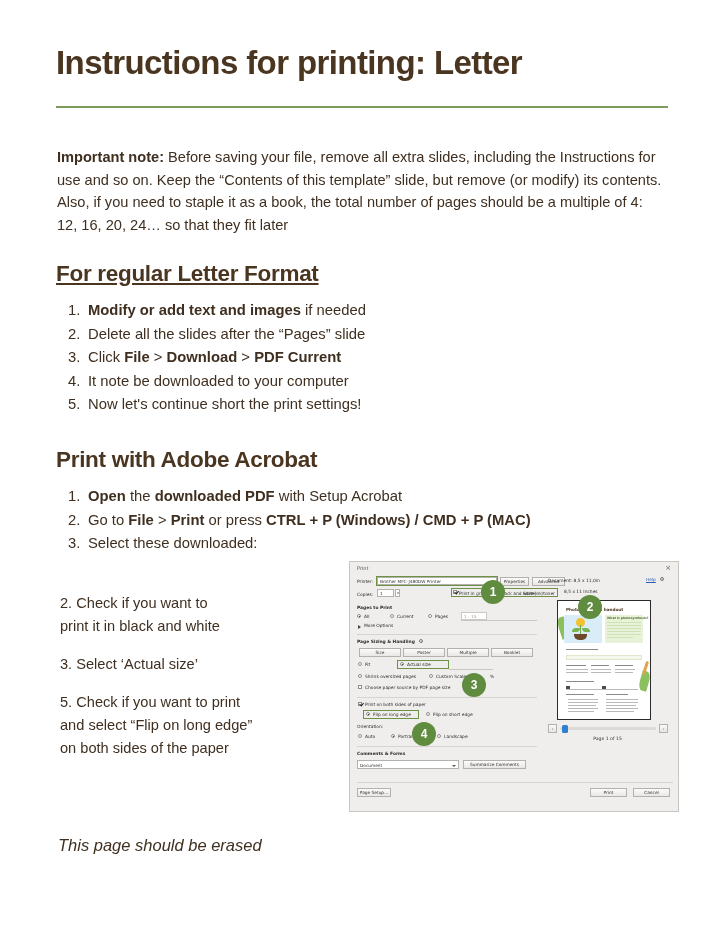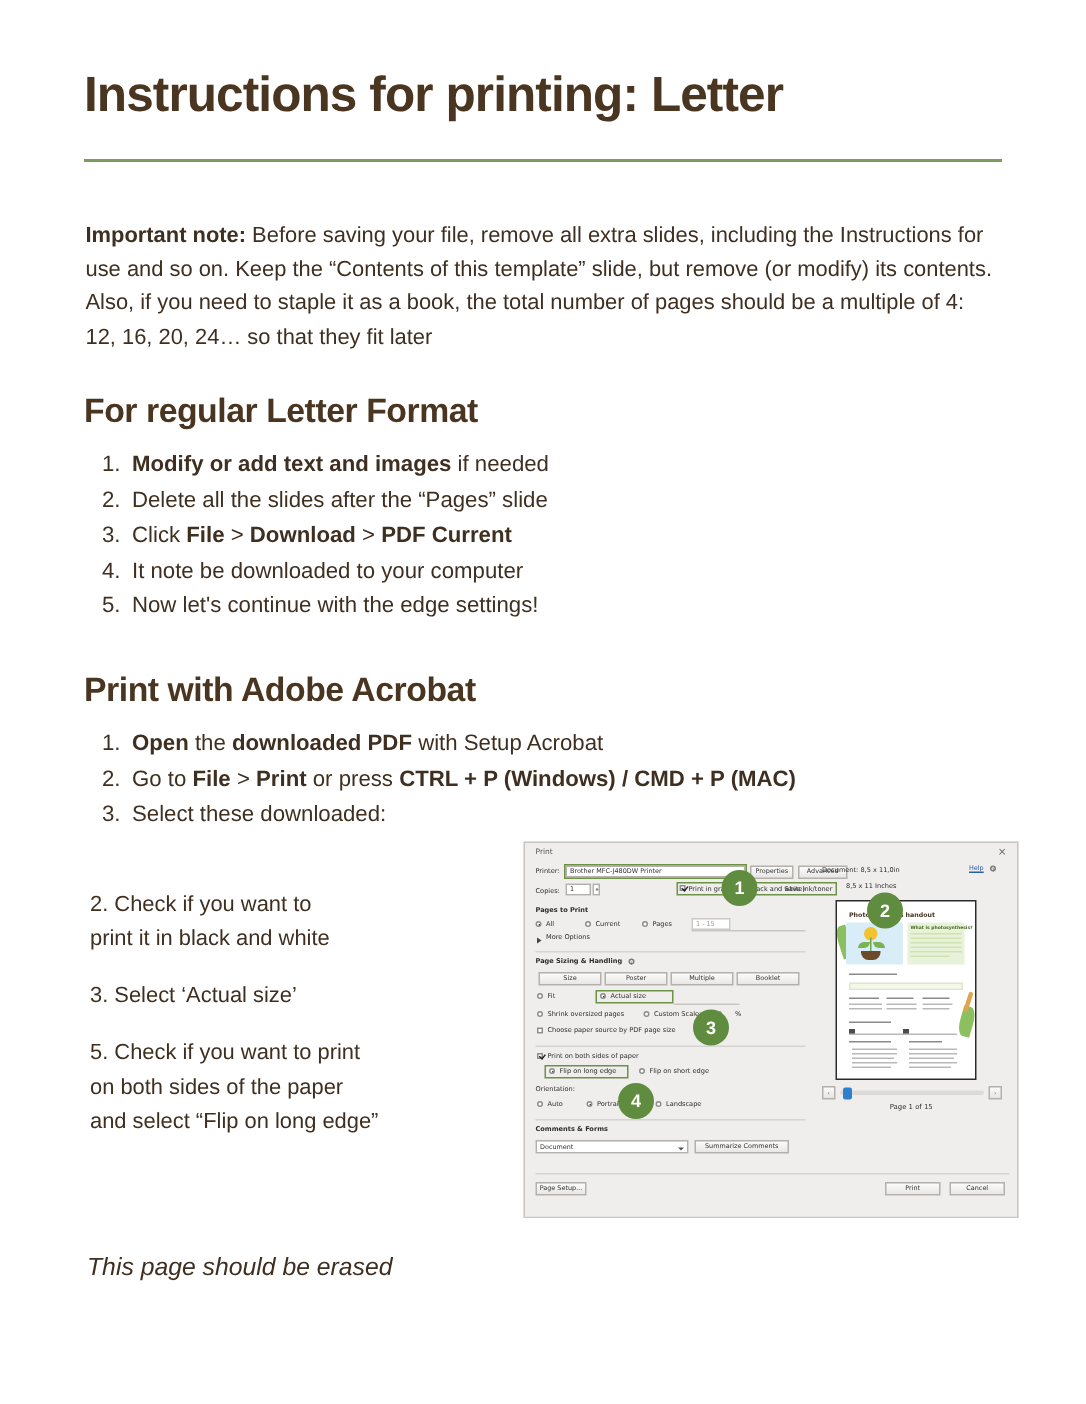--- a/index.html
+++ b/index.html
@@ -57,21 +57,21 @@
 
   
   .h2 {
     position: absolute;
     font-size: 22.5px;
     font-weight: bold;
     color: #4a3520;
     letter-spacing: -0.3px;
     white-space: nowrap;
   }
-  .h2.s1 { left: 56px; top: 261px; }
+  .h2.s1 { left: 56px; top: 261px; text-decoration: underline; }
   .h2.s2 { left: 56px; top: 447px; }
 
   
   .olist {
     position: absolute;
     left: 60px;
     width: 620px;
     font-size: 14.8px;
     line-height: 23.5px;
     color: #3f2f20;
@@ -495,21 +495,21 @@
       <div class="row">
         <span class="num">3.</span>
         <span class="txt"><span>Click </span><b>File</b><span> &gt; </span><b>Download</b><span> &gt; </span><b>PDF Current</b></span>
       </div>
       <div class="row">
         <span class="num">4.</span>
         <span class="txt"><span>It note be downloaded to your computer</span></span>
       </div>
       <div class="row">
         <span class="num">5.</span>
-        <span class="txt"><span>Now let's continue with the edge settings!</span></span>
+        <span class="txt"><span>Now let's continue short the print settings!</span></span>
       </div>
     </div>
 
   <div class="h2 s2">Print with Adobe Acrobat</div>
   <div class="olist l2" id="list-acrobat">
       <div class="row">
         <span class="num">1.</span>
         <span class="txt"><b>Open</b><span> the </span><b>downloaded PDF</b><span> with Setup Acrobat</span></span>
       </div>
       <div class="row">
@@ -525,22 +525,22 @@
   <div class="steps" id="steps-col">
       <div class="step">
         <div>2. Check if you want to</div>
         <div>print it in black and white</div>
       </div>
       <div class="step">
         <div>3. Select ‘Actual size’</div>
       </div>
       <div class="step">
         <div>5. Check if you want to print</div>
+        <div>and select “Flip on long edge”</div>
         <div>on both sides of the paper</div>
-        <div>and select “Flip on long edge”</div>
       </div>
     </div>
 
   <div class="erase-note">This page should be erased</div>
 
   <div class="dlg-wrap">
 
     <div class="dlg-titlebar">
       <div class="dlg-title">Print</div>
       <div class="dlg-close">×</div>

